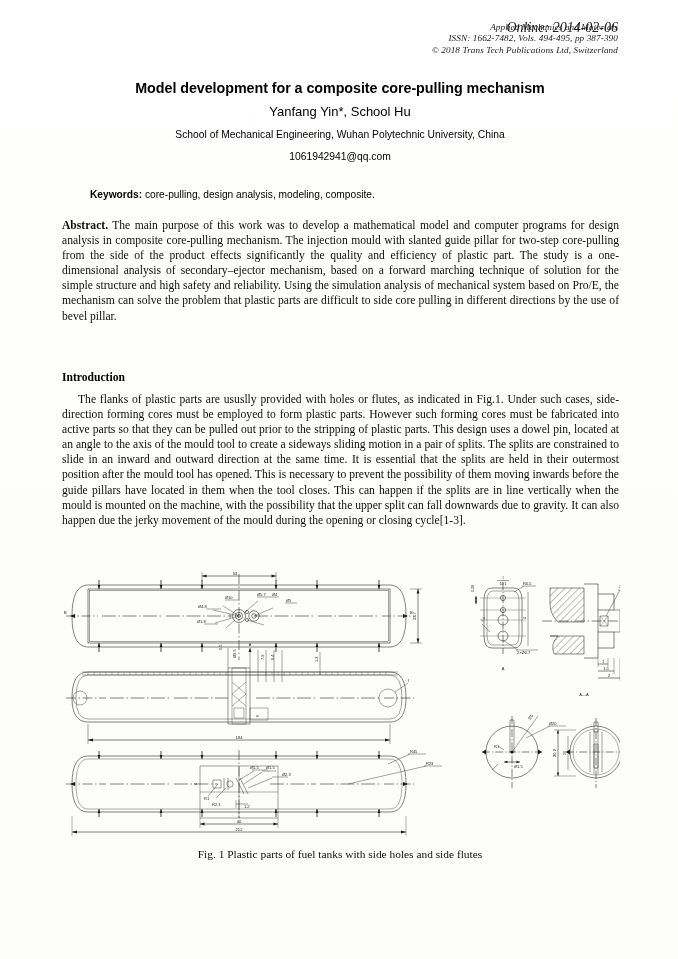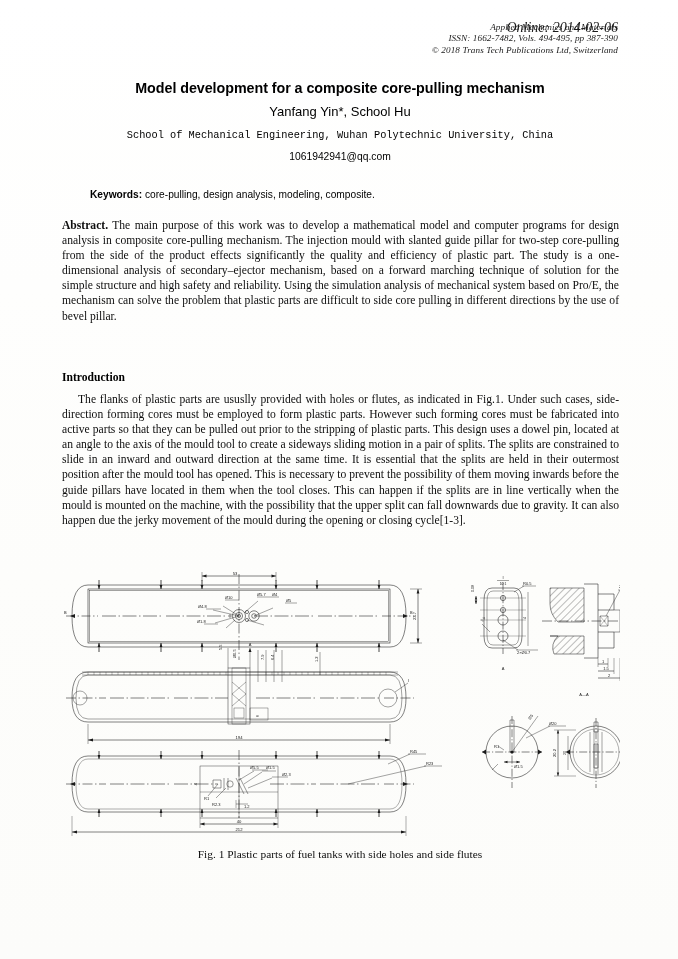--- a/index.html
+++ b/index.html
@@ -74,21 +74,21 @@
     font-family: "Liberation Sans", sans-serif;
     font-size: 13px;
     color: #000;
   }
   .affiliation {
     position: absolute;
     left: 62px;
     top: 129px;
     width: 556px;
     text-align: center;
-    font-family: Liberation Mono, monospace;
+    font-family: Liberation Sans, sans-serif;
     font-size: 10.3px;
     color: #000;
   }
   .email {
     position: absolute;
     left: 62px;
     top: 151px;
     width: 556px;
     text-align: center;
     font-family: "Liberation Sans", sans-serif;

